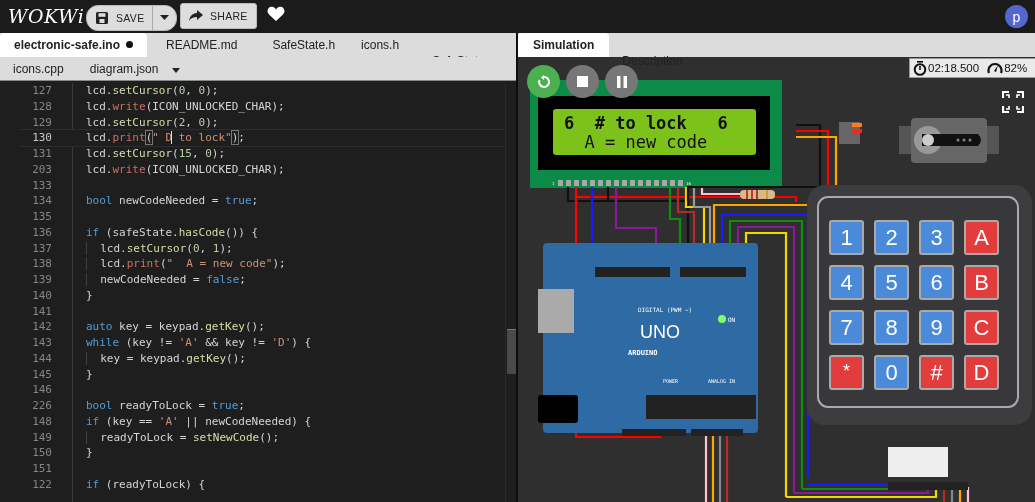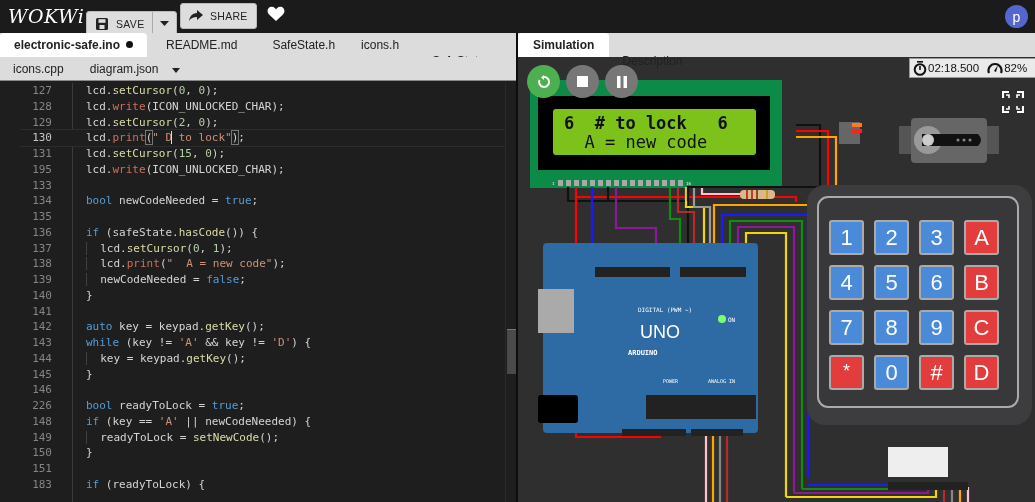--- a/index.html
+++ b/index.html
@@ -2,21 +2,21 @@
 <html><head>
 <meta charset="utf-8">
 <style>
   * { box-sizing: border-box; margin: 0; padding: 0; }
   html, body { width: 1035px; height: 502px; overflow: hidden; background: #1e1e1e; font-family: "Liberation Sans", sans-serif; }
   #root { position: relative; width: 1035px; height: 502px; }
 
   
   .topbar { position: absolute; left: 0; top: 0; width: 1035px; height: 33px; background: #1b1b1b; }
   .logo { position: absolute; left: 8px; top: 5px; font-family: "DejaVu Serif", serif; font-style: italic; color: #fff; font-size: 19px; letter-spacing: 0.5px; text-align: center; }
-  .btn-group { position: absolute; left: 86px; top: 11px; height: 26px; display: flex; background: #ddd; border: 1px solid #bbb; border-radius: 3px; }
+  .btn-group { position: absolute; left: 86px; top: 5px; height: 26px; display: flex; background: #ddd; border: 1px solid #bbb; border-radius: 12px; }
   .btn { display: flex; align-items: center; height: 24px; padding: 0 8px; color: #222; font-size: 10.5px; letter-spacing: 0.3px; cursor: pointer; }
   .btn svg { margin-right: 7px; }
   .btn-caret { border-left: 1px solid #aaa; padding: 0 7px; }
   .share { position: absolute; left: 180px; top: 3px; height: 26px; background: #ddd; border: 1px solid #bbb; border-radius: 3px; }
   .heart { position: absolute; left: 267px; top: 6px; }
   .avatar { position: absolute; left: 1005px; top: 5px; width: 23px; height: 23px; border-radius: 50%; background: #5566cc; color: #fff; font-size: 14px; display: flex; align-items: center; justify-content: center; }
 
   
   .editor { position: absolute; left: 0; top: 33px; width: 516px; height: 469px; background: #1e1e1e; }
   .tabs-row1 { position: absolute; left: 0; top: 0; width: 516px; height: 24px; background: #dcdcdc; display: flex; }
@@ -104,41 +104,41 @@
       </div>
     </div>
 
     <div class="code">
       <div class="gutter-line"></div>
       <div class="line"><span class="ln">127</span><span class="txt">lcd.<span class="c">setCursor</span>(<span class="n">0</span>, <span class="n">0</span>);</span></div>
       <div class="line"><span class="ln">128</span><span class="txt">lcd.<span class="f">write</span>(ICON_UNLOCKED_CHAR);</span></div>
       <div class="line"><span class="ln">129</span><span class="txt">lcd.<span class="c">setCursor</span>(<span class="n">2</span>, <span class="n">0</span>);</span></div>
       <div class="line current"><span class="ln">130</span><span class="txt">lcd.<span class="f">print</span><span style="outline:1px solid #777">(</span><span class="s">" D<span style="border-left:1px solid #ddd;margin-left:-1px"></span> to lock"</span><span style="outline:1px solid #777">)</span>;</span></div>
       <div class="line"><span class="ln">131</span><span class="txt">lcd.<span class="c">setCursor</span>(<span class="n">15</span>, <span class="n">0</span>);</span></div>
-      <div class="line"><span class="ln">195</span><span class="txt">lcd.<span class="f">write</span>(ICON_UNLOCKED_CHAR);</span></div>
+      <div class="line"><span class="ln">203</span><span class="txt">lcd.<span class="f">write</span>(ICON_UNLOCKED_CHAR);</span></div>
       <div class="line"><span class="ln">133</span><span class="txt"></span></div>
       <div class="line"><span class="ln">134</span><span class="txt"><span class="k">bool</span> newCodeNeeded = <span class="k">true</span>;</span></div>
       <div class="line"><span class="ln">135</span><span class="txt"></span></div>
       <div class="line"><span class="ln">136</span><span class="txt"><span class="k">if</span> (safeState.<span class="c">hasCode</span>()) {</span></div>
       <div class="line"><span class="ln">137</span><span class="txt"><span class="ind"> </span> lcd.<span class="c">setCursor</span>(<span class="n">0</span>, <span class="n">1</span>);</span></div>
       <div class="line"><span class="ln">138</span><span class="txt"><span class="ind"> </span> lcd.<span class="f">print</span>(<span class="s">"  A = new code"</span>);</span></div>
       <div class="line"><span class="ln">139</span><span class="txt"><span class="ind"> </span> newCodeNeeded = <span class="k">false</span>;</span></div>
       <div class="line"><span class="ln">140</span><span class="txt">}</span></div>
       <div class="line"><span class="ln">141</span><span class="txt"></span></div>
       <div class="line"><span class="ln">142</span><span class="txt"><span class="k">auto</span> key = keypad.<span class="c">getKey</span>();</span></div>
       <div class="line"><span class="ln">143</span><span class="txt"><span class="k">while</span> (key != <span class="s">'A'</span> &amp;&amp; key != <span class="s">'D'</span>) {</span></div>
       <div class="line"><span class="ln">144</span><span class="txt"><span class="ind"> </span> key = keypad.<span class="c">getKey</span>();</span></div>
       <div class="line"><span class="ln">145</span><span class="txt">}</span></div>
       <div class="line"><span class="ln">146</span><span class="txt"></span></div>
       <div class="line"><span class="ln">226</span><span class="txt"><span class="k">bool</span> readyToLock = <span class="k">true</span>;</span></div>
       <div class="line"><span class="ln">148</span><span class="txt"><span class="k">if</span> (key == <span class="s">'A'</span> || newCodeNeeded) {</span></div>
       <div class="line"><span class="ln">149</span><span class="txt"><span class="ind"> </span> readyToLock = <span class="c">setNewCode</span>();</span></div>
       <div class="line"><span class="ln">150</span><span class="txt">}</span></div>
       <div class="line"><span class="ln">151</span><span class="txt"></span></div>
-      <div class="line"><span class="ln">183</span><span class="txt"><span class="k">if</span> (readyToLock) {</span></div>
+      <div class="line"><span class="ln">122</span><span class="txt"><span class="k">if</span> (readyToLock) {</span></div>
     </div>
     <div class="vscroll">
       <div class="vthumb"></div>
     </div>
   </div>
 
   <div class="sim">
     <div class="sim-tabs">
       <div class="ftab active">Simulation</div>
       <div class="ftab">Description</div>

